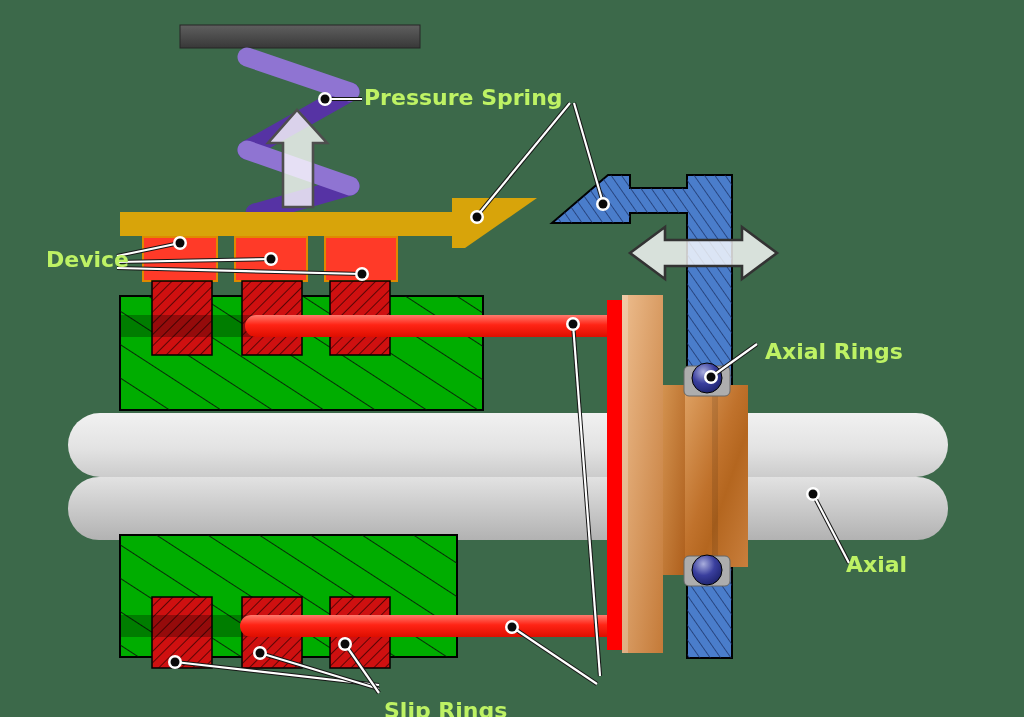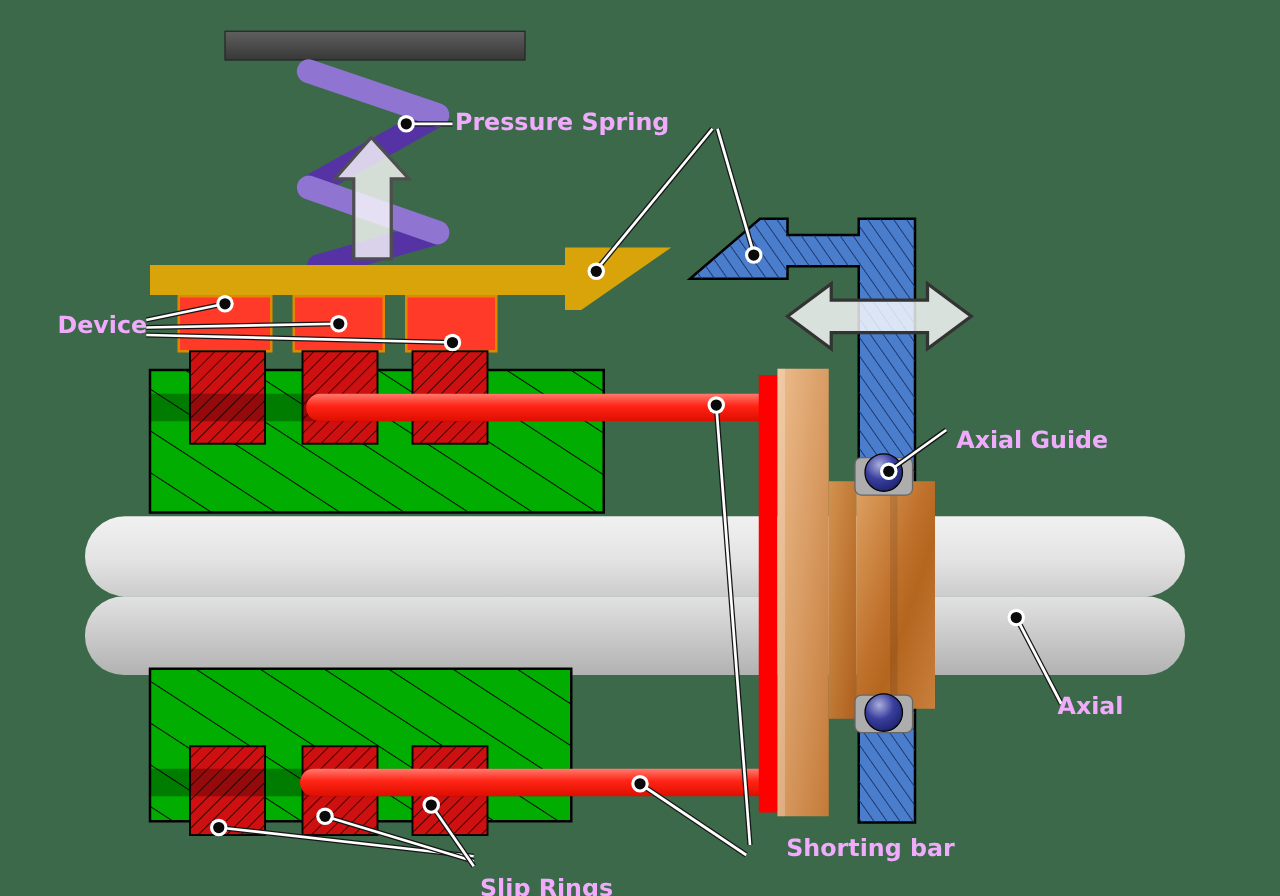--- a/index.html
+++ b/index.html
@@ -3,22 +3,22 @@
 <meta charset="utf-8">
 <style>
   html,body{margin:0;padding:0;background:#222;}
   #stage{
     position:relative;width:1024px;height:717px;overflow:hidden;
     background:var(--c-bg,#3C694A);
     font-family:"DejaVu Sans","Liberation Sans",sans-serif;
   }
   #stage svg{position:absolute;left:0;top:0;}
   .label{
-    position:absolute;font-weight:bold;font-size:19px;line-height:22px;
-    color:#f0abfc;white-space:nowrap;letter-spacing:0px;
+    position:absolute;font-weight:bold;font-size:22px;line-height:22px;
+    color:#bef264;white-space:nowrap;letter-spacing:0px;
   }
   .lead-under{stroke:#161616;stroke-width:4.2;fill:none;}
   .lead-over{stroke:#ffffff;stroke-width:2.2;fill:none;}
   .dot-halo{fill:#ffffff;}
   .dot{fill:#0a0a0a;}
 </style>
 </head>
 <body>
 
 <div id="stage">
@@ -229,17 +229,16 @@
       <line class="lead-under" x1="597" y1="684" x2="512" y2="627"></line>
           <line class="lead-over" x1="597" y1="684" x2="512" y2="627"></line>
       <circle class="dot-halo" cx="512" cy="627" r="7"></circle>
           <circle class="dot" cx="512" cy="627" r="4.5"></circle>
     </g>
   </g>
 </svg>
 
 <div class="label" style="left:364px;top:87px">Pressure Spring</div>
 <div class="label" style="left:46px;top:249px">Device</div>
-<div class="label" style="left:765px;top:341px">Axial Guide</div>
+<div class="label" style="left:765px;top:341px">Axial Rings</div>
 <div class="label" style="left:846px;top:554px">Axial</div>
 <div class="label" style="left:384px;top:700px">Slip Rings</div>
-<div class="label" style="left:629px;top:668px">Shorting bar</div>
 </div>
 
 </body></html>

